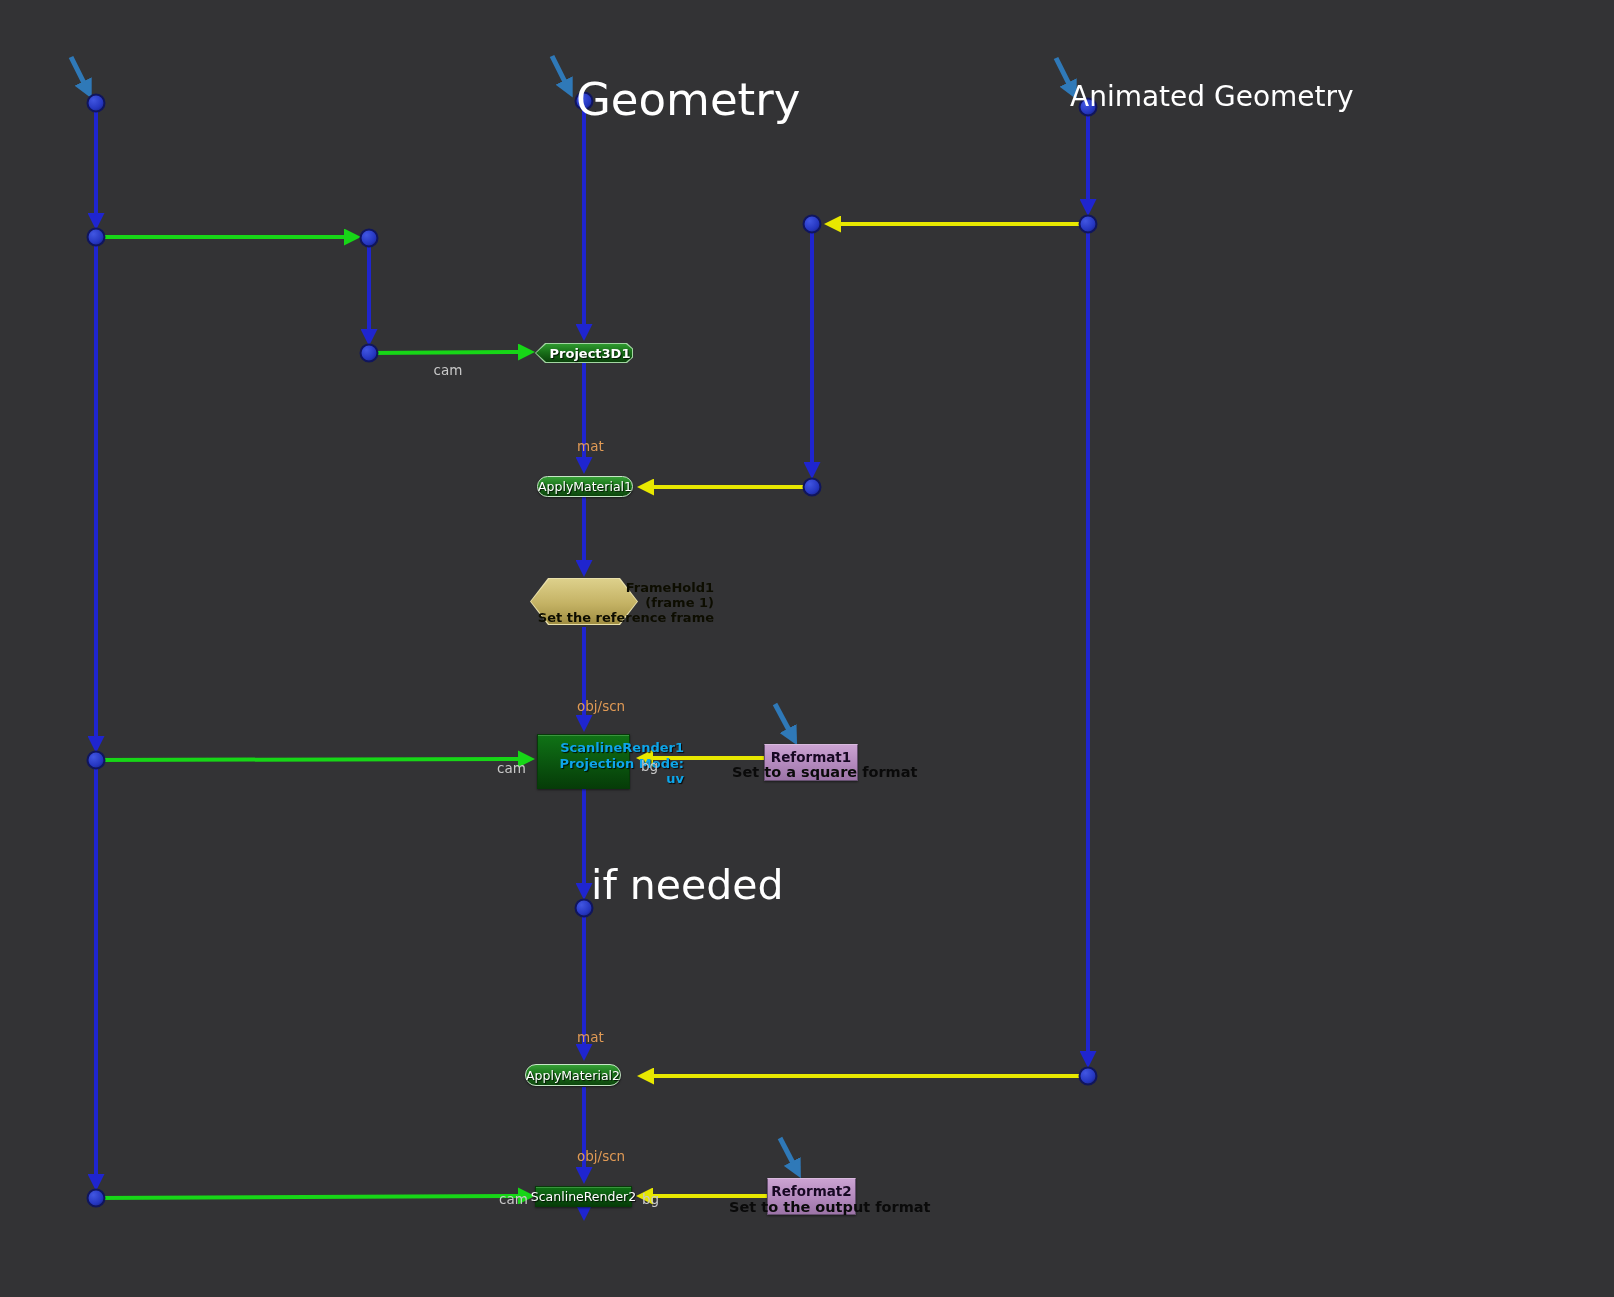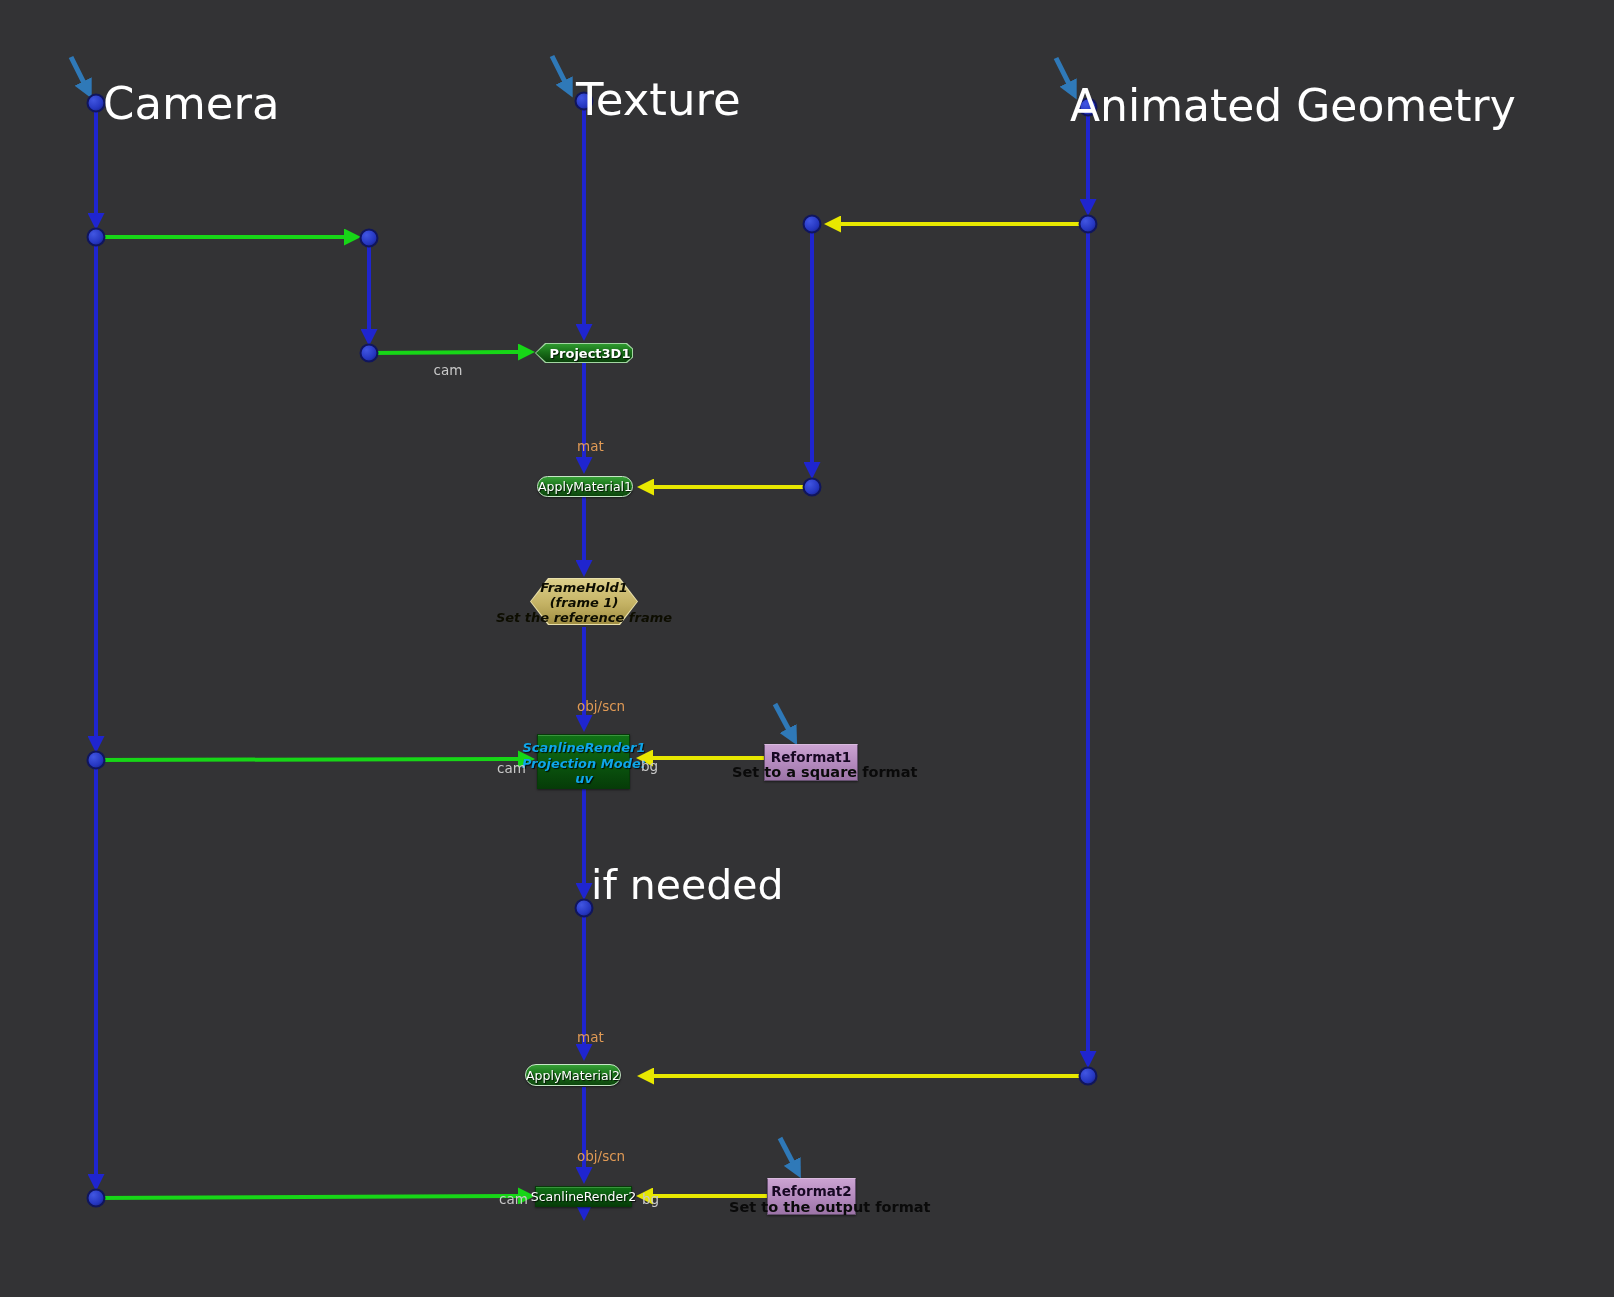--- a/index.html
+++ b/index.html
@@ -41,22 +41,22 @@
     background:linear-gradient(#107316 0%,#0b5a10 45%,#063c08 100%);
     box-shadow:inset 0 1px 0 rgba(180,255,180,.25),0 1px 2px rgba(0,0,0,.5);
   }
   
   .reformat-rect{
     border:1px solid #665070;border-top-color:#d9bade;
     background:linear-gradient(#cba3d2 0%,#b58bbf 50%,#9c74a7 100%);
     box-shadow:0 1px 2px rgba(0,0,0,.45);
   }
   .overlay-text{
-    position:absolute;text-align:center;white-space:nowrap;
-    font-weight:bold;color:#0d0d00;font-size:13px;line-height:15px;font-style:italic;
+    position:absolute;text-align:right;white-space:nowrap;
+    font-weight:bold;color:#0d0d00;font-size:13px;line-height:15px;
   }
   .overlay-text.white{color:#0ea5e9;text-shadow:1px 1px 1px rgba(0,0,0,.85);font-size:13px;line-height:15.5px;}
   .node-note{
     position:absolute;text-align:center;white-space:nowrap;
     font-weight:bold;color:#0a0a0a;font-size:14.5px;
   }
   .reformat-title{
     position:absolute;width:100%;text-align:center;white-space:nowrap;
     font-weight:bold;color:#170823;font-size:13.5px;top:4px;
   }
@@ -141,23 +141,22 @@
       <circle cx="584" cy="101" r="8.5"></circle>
       <circle cx="584" cy="908" r="8.5"></circle>
       <circle cx="812" cy="224" r="8.5"></circle>
       <circle cx="812" cy="487" r="8.5"></circle>
       <circle cx="1088" cy="107" r="8.5"></circle>
       <circle cx="1088" cy="224" r="8.5"></circle>
       <circle cx="1088" cy="1076" r="8.5"></circle>
     </g>
   </svg>
 
-  <div class="heading" style="left:103px;top:79px;">Camera</div>
-  <div class="heading" style="left:576px;top:75px;">Texture</div>
-  <div class="heading" style="left:1070px;top:82px;font-size:44px;">Animated Geometry</div>
+  <div class="heading" style="left:576px;top:75px;">Geometry</div>
+  <div class="heading" style="left:1070px;top:82px;font-size:28px;">Animated Geometry</div>
   <div class="paint-note" style="left:591px;top:860px;">
     <div>if needed</div>
   </div>
 
   <div class="node chamfer-outer p3d" style="left:535px;top:343px;width:98px;height:20px;">
     <div class="chamfer-inner"></div>
     <span class="node-label" style="font-size:13px;padding-left:6px;">Project3D1</span>
   </div>
 
   <div class="node pill" style="left:537px;top:476px;width:96px;height:21px;">

